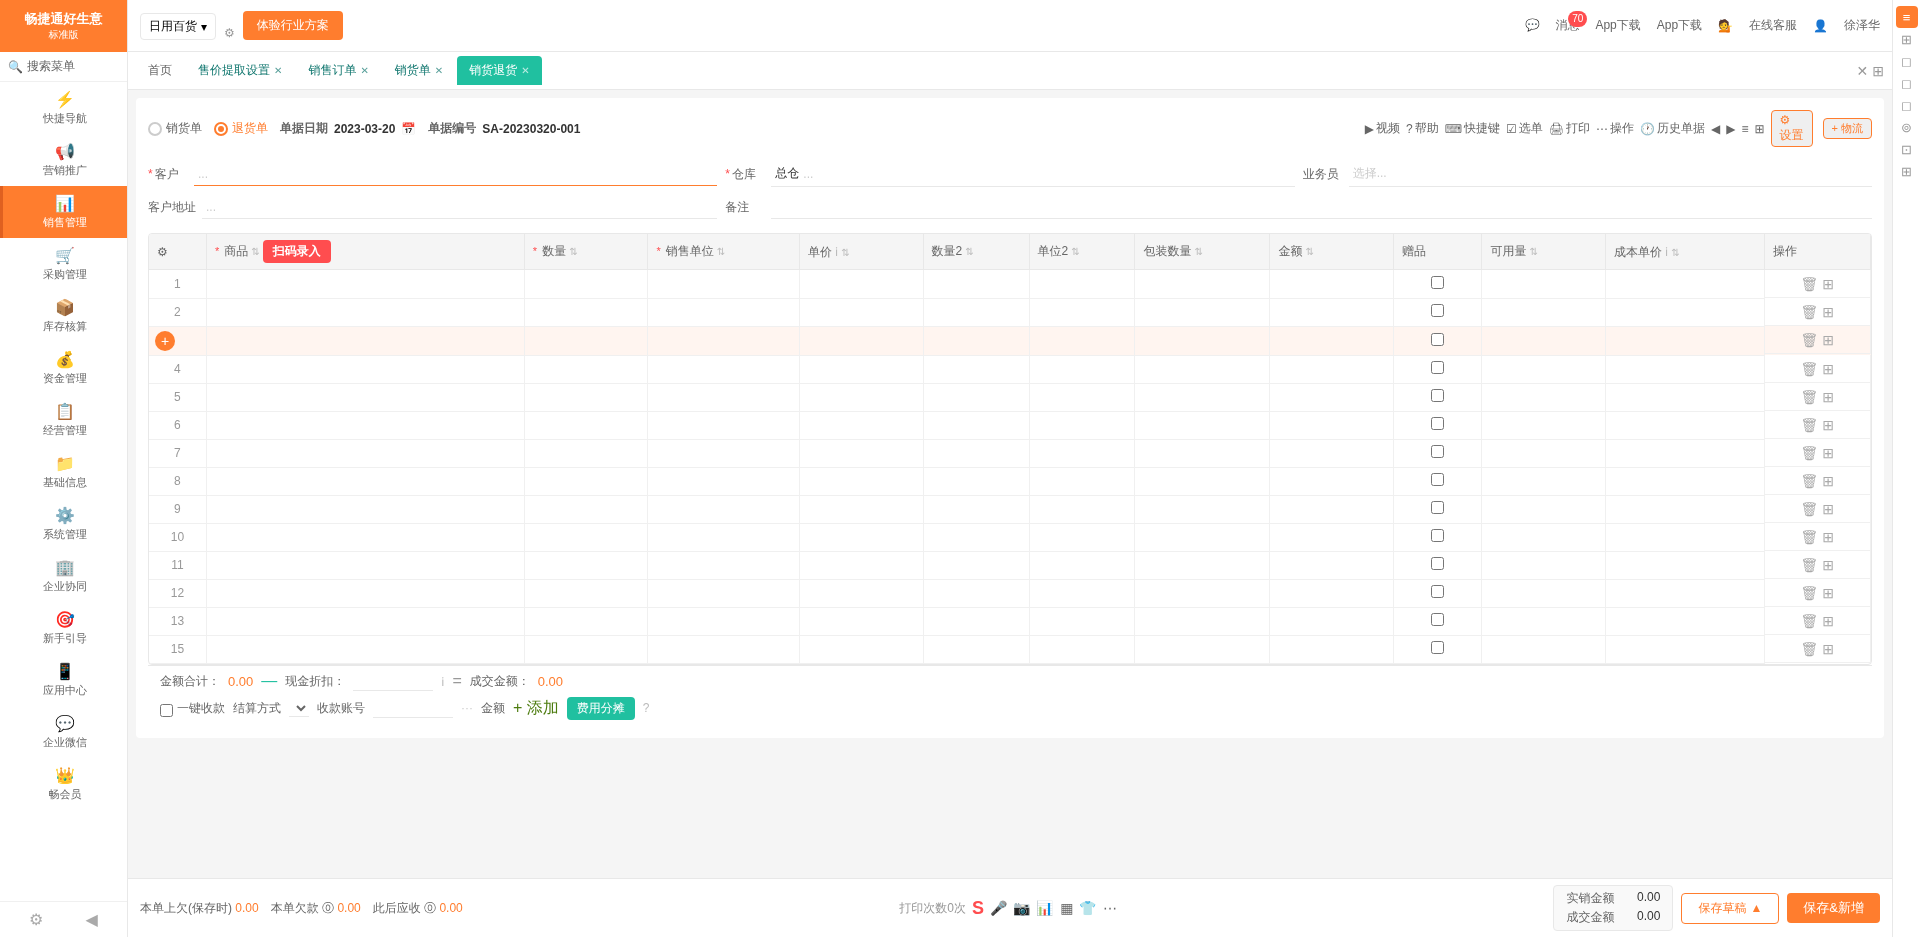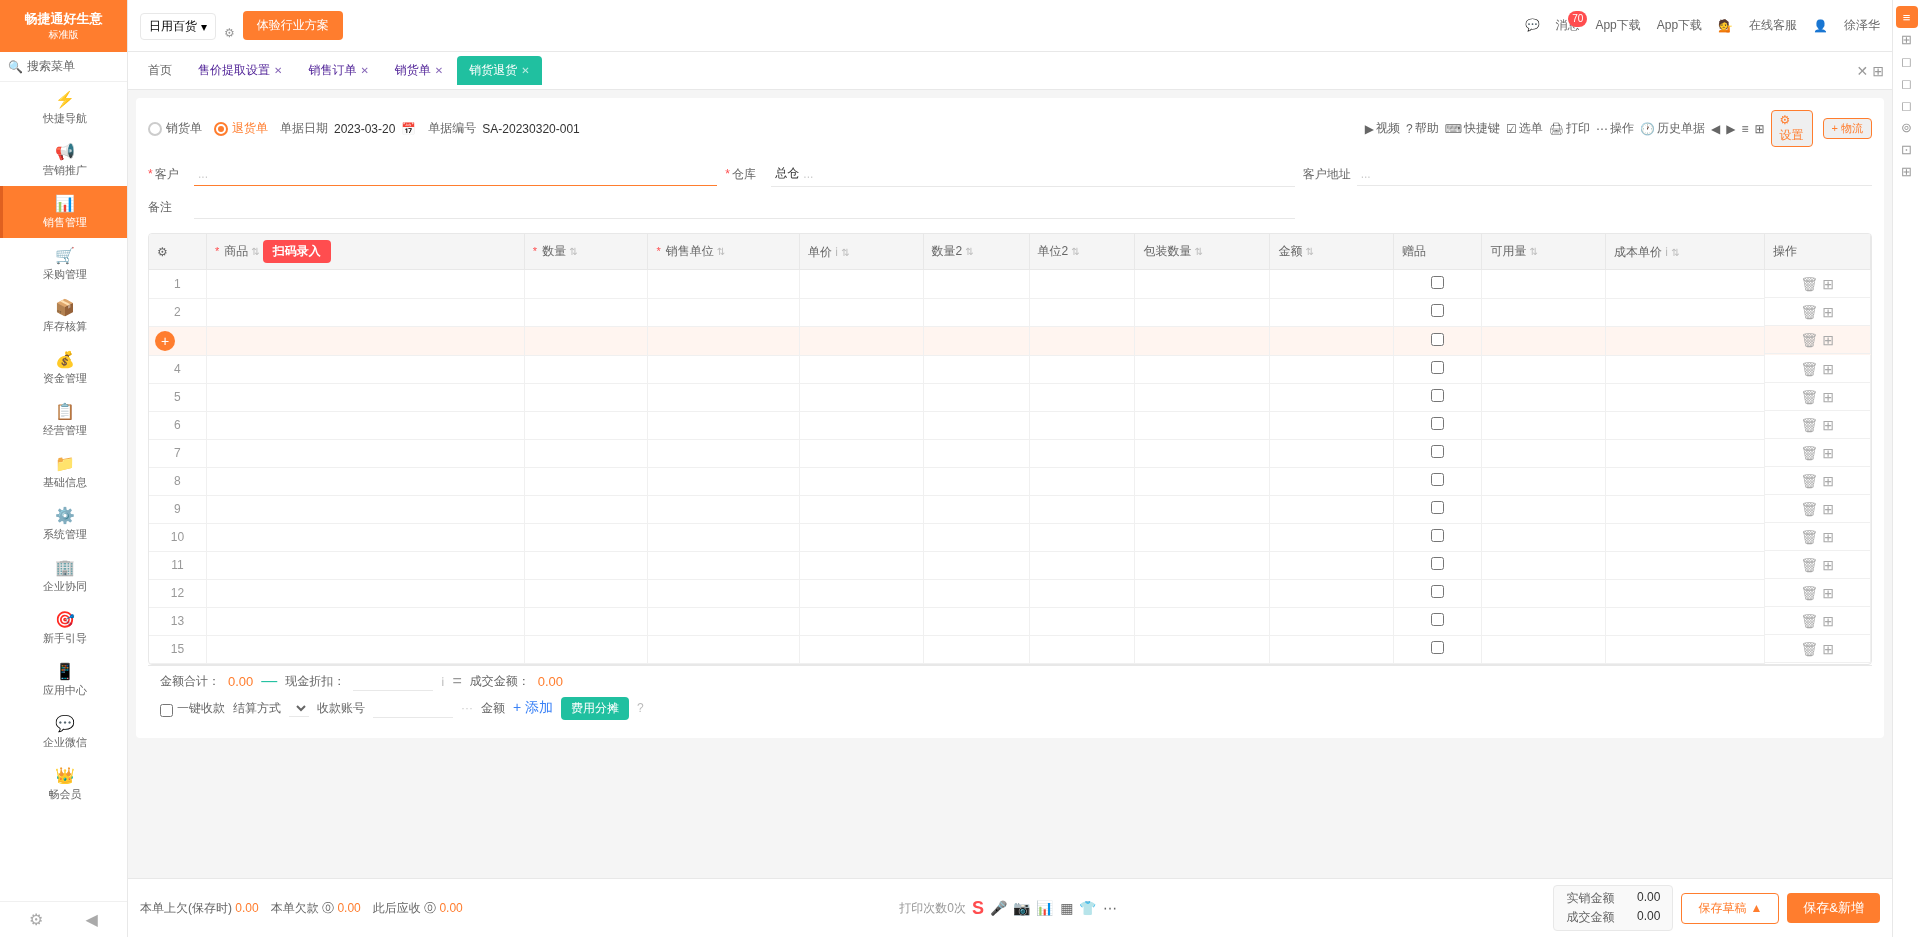--- a/index.html
+++ b/index.html
@@ -27,40 +27,40 @@
     .topbar-left { display: flex; align-items: flex-end; gap: 8px; }
     .topbar-select { display: flex; align-items: center; gap: 4px; border: 1px solid #e8e8e8; border-radius: 4px; padding: 4px 8px; cursor: pointer; background: #fff; }
     .topbar-btn { background: #ff7d2e; color: #fff; border: none; border-radius: 4px; padding: 6px 14px; cursor: pointer; font-size: 12px; }
     .topbar-right { display: flex; align-items: center; gap: 16px; color: #666; }
     .topbar-right .badge-wrap { position: relative; cursor: pointer; }
     .topbar-right .badge { position: absolute; top: -6px; right: -8px; background: #ff4d4f; color: #fff; border-radius: 8px; font-size: 10px; padding: 0 4px; line-height: 16px; }
     .topbar-right span { cursor: pointer; color: #666; font-size: 12px; }
 
     
     .tabs { background: #fff; display: flex; align-items: center; border-bottom: 1px solid #e8e8e8; padding: 0 8px; height: 38px; gap: 2px; }
-    .tab { padding: 6px 12px; cursor: pointer; color: #4c1d95; border-radius: 4px 4px 0 0; display: flex; align-items: center; gap: 4px; white-space: nowrap; font-size: 12px; }
+    .tab { padding: 6px 12px; cursor: pointer; color: #0f766e; border-radius: 4px 4px 0 0; display: flex; align-items: center; gap: 4px; white-space: nowrap; font-size: 12px; }
     .tab.active { background: #20c0a0; color: #fff; }
     .tab .close { color: inherit; font-size: 10px; opacity: 0.7; }
     .tab-home { background: transparent; color: #666; }
     .tabs-actions { margin-left: auto; display: flex; gap: 4px; }
     .tabs-actions span { cursor: pointer; color: #999; font-size: 14px; }
 
     
     .content { flex: 1; overflow-y: auto; background: #f5f5f5; padding: 8px; }
     .form-card { background: #fff; border-radius: 4px; padding: 12px; }
 
     
     .form-header { display: flex; align-items: center; gap: 12px; margin-bottom: 10px; }
     .radio-group { display: flex; gap: 12px; align-items: center; }
     .radio-item { display: flex; align-items: center; gap: 4px; cursor: pointer; color: #666; }
     .radio-item.active { color: #ff7d2e; }
     .radio-circle { width: 14px; height: 14px; border-radius: 50%; border: 2px solid #ccc; display: flex; align-items: center; justify-content: center; }
     .radio-circle.active { border-color: #ff7d2e; }
     .radio-circle.active::after { content: ''; width: 6px; height: 6px; background: #ff7d2e; border-radius: 50%; }
-    .form-field { display: flex; align-items: center; gap: 6px; }
+    .form-field { display: flex; align-items: center; gap: 6px; font-weight: bold; }
     .form-field label { color: #666; white-space: nowrap; }
     .header-actions { margin-left: auto; display: flex; gap: 6px; align-items: center; font-size: 11px; color: #666; }
     .header-actions span { cursor: pointer; display: flex; align-items: center; gap: 2px; }
     .btn-settings { color: #ff7d2e; border: 1px solid #ff7d2e; border-radius: 4px; padding: 2px 8px; cursor: pointer; font-size: 11px; }
     .btn-logistics { color: #ff7d2e; border: 1px solid #ff7d2e; border-radius: 4px; padding: 2px 8px; cursor: pointer; font-size: 11px; margin-left: 4px; }
 
     
     .form-fields { display: grid; grid-template-columns: 1fr 1fr 1fr; gap: 8px; margin-bottom: 10px; padding: 4px 0; }
     .field-group { display: flex; align-items: center; gap: 6px; }
     .field-group label { color: #666; white-space: nowrap; min-width: 40px; }
@@ -92,21 +92,21 @@
     .footer { background: #fff; border-top: 1px solid #e8e8e8; padding: 6px 12px; }
     .footer-row1 { display: flex; align-items: center; gap: 8px; margin-bottom: 6px; }
     .footer-row1 label { color: #666; }
     .footer-amount { color: #ff7d2e; font-size: 13px; }
     .minus-icon { color: #20c0a0; font-size: 16px; cursor: pointer; }
     .equals-icon { color: #999; font-size: 16px; }
     .footer-row2 { display: flex; align-items: center; gap: 8px; }
     .checkbox-label { display: flex; align-items: flex-end; gap: 4px; color: #666; }
     .footer-input { border: none; border-bottom: 1px solid #e8e8e8; min-width: 80px; padding: 2px 4px; }
     .footer-dots { color: #ccc; cursor: pointer; }
-    .add-fee-btn { background: transparent; border: none; color: #3b82f6; cursor: pointer; font-size: 14px; }
+    .add-fee-btn { background: transparent; border: none; color: #4d7c0f; cursor: pointer; font-size: 16px; }
     .fee-split-btn { background: #20c0a0; color: #fff; border: none; border-radius: 4px; padding: 3px 10px; cursor: pointer; }
     .help-icon { color: #bbb; cursor: pointer; }
 
     
     .bottom-bar { display: flex; align-items: center; justify-content: space-between; background: #fff; border-top: 1px solid #e8e8e8; padding: 6px 12px; }
     .bottom-left { display: flex; gap: 12px; color: #666; font-size: 12px; }
     .bottom-center { display: flex; gap: 6px; align-items: center; }
     .bottom-right { display: flex; gap: 8px; align-items: center; }
     .summary-box { background: #f9f9f9; border: 1px solid #e8e8e8; border-radius: 4px; padding: 4px 12px; display: flex; flex-direction: column; gap: 2px; min-width: 120px; text-align: right; }
     .summary-row { display: flex; justify-content: space-between; gap: 16px; color: #666; }
@@ -320,20 +320,26 @@
           </div>
         </div>
         <div class="field-group">
           <label class="required">仓库</label>
           <div class="field-input">
             <span>总仓</span>
             <span class="dots"> ...</span>
           </div>
         </div>
         <div class="field-group">
+          <label>业务员</label>
+          <div class="field-input">
+            <span class="dots">选择...</span>
+          </div>
+        </div>
+        <div class="field-group">
           <label>客户地址</label>
           <div class="field-input">
             <span class="dots">...</span>
           </div>
         </div>
         <div class="field-group" style="grid-column: span 2;">
           <label>备注</label>
           <div class="field-input" style="flex:1;"></div>
         </div>
       </div>

